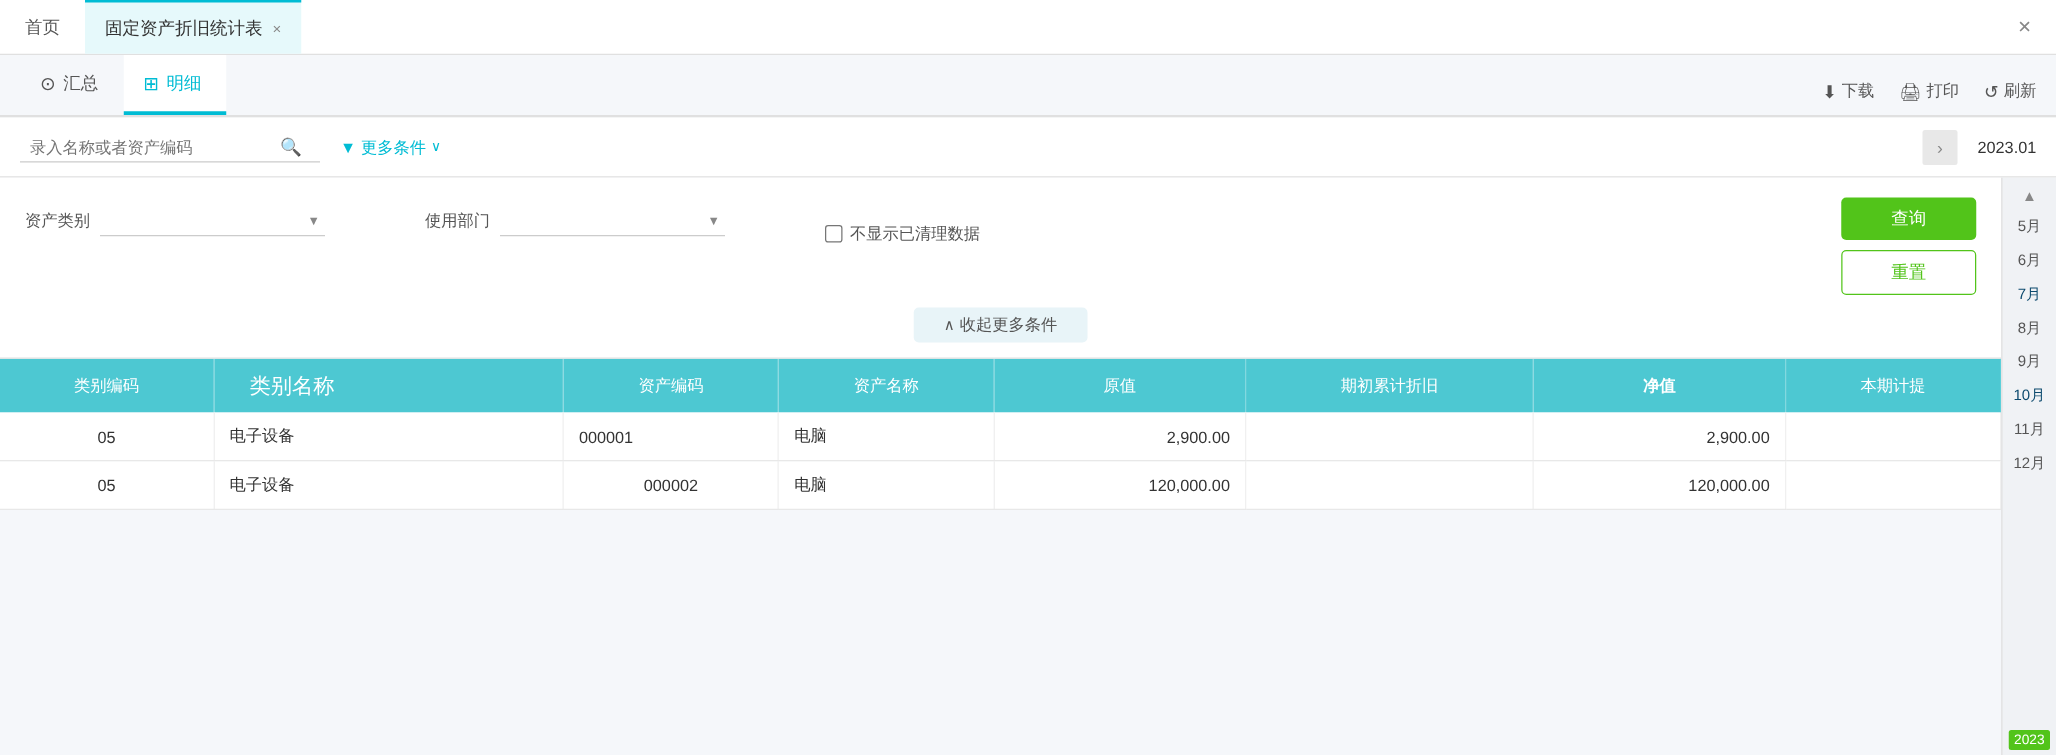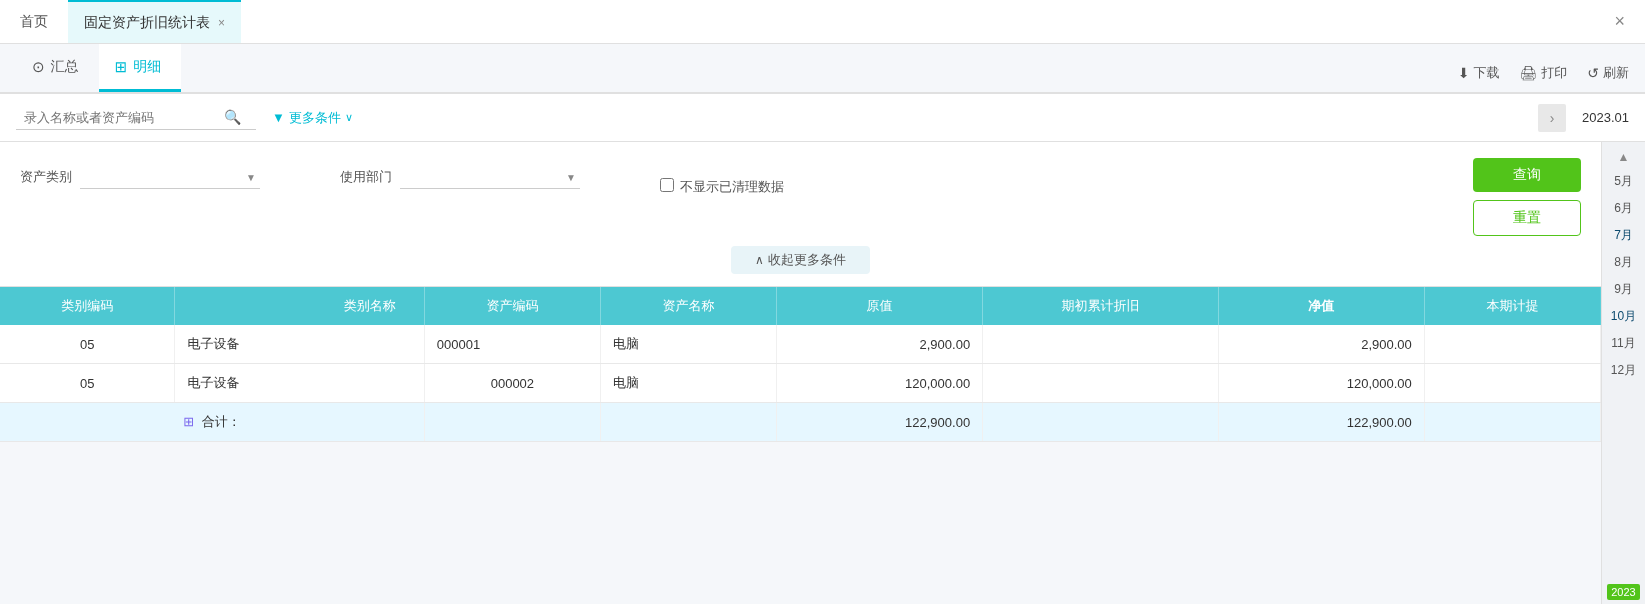--- a/index.html
+++ b/index.html
@@ -89,21 +89,21 @@
             </div>
 
             <div style="display:flex; align-items:center; gap:8px; min-width:280px;">
               <span style="font-size:13px; color:#555; white-space:nowrap;">使用部门</span>
               <div style="position:relative; display:flex; align-items:center;">
                 <select style="min-width:180px; border:none; border-bottom:1px solid #ccc; padding:4px 24px 4px 4px; font-size:13px; background:transparent; outline:none; appearance:none; cursor:pointer;"></select>
                 <span style="position:absolute; right:4px; color:#888; font-size:10px; pointer-events:none;">▼</span>
               </div>
             </div>
 
-            <div style="display:flex; gap:6px;margin-top:20px;">
+            <div style="display:flex; align-items:center; gap:6px;margin-top:20px;">
               <input type="checkbox" style="width: 14px; height: 14px; border: 1px solid rgb(204, 204, 204);">
               <span style="font-size:13px; color:#555;">不显示已清理数据</span>
             </div>
           </div>
         </div>
 
         <div style="display:flex; flex-direction:column; gap:8px; margin-left:32px;">
           <button style="background:#52c41a; color:#fff; border:none; border-radius:4px; padding:8px 36px; font-size:14px; cursor:pointer; min-width:108px;">查询</button>
           <button style="background:#fff; color:#52c41a; border:1px solid #52c41a; border-radius:4px; padding:8px 36px; font-size:14px; cursor:pointer; min-width:108px;">重置</button>
         </div>
@@ -115,21 +115,21 @@
           <span>收起更多条件</span>
         </div>
       </div>
     </div>
 
     <div style="flex:1; overflow:auto;">
       <table style="width:100%; border-collapse:collapse;">
         <thead>
           <tr style="background:#4dc8d2;">
             <th style="color:#fff; font-size:13px; font-weight:normal; padding:10px 12px; text-align:center; border-right:1px solid rgba(255,255,255,0.3); white-space:nowrap;">类别编码</th>
-            <th style="color:#fff; font-size:13px; font-weight:normal; padding:10px 28px; text-align:right; border-right:1px solid rgba(255,255,255,0.3); white-space:nowrap;">类别名称</th>
+            <th style="color:#fff; font-size:17px; font-weight:normal; padding:10px 28px; text-align:left; border-right:1px solid rgba(255,255,255,0.3); white-space:nowrap;">类别名称</th>
             <th style="color:#fff; font-size:13px; font-weight:normal; padding:10px 12px; text-align:center; border-right:1px solid rgba(255,255,255,0.3); white-space:nowrap;">资产编码</th>
             <th style="color:#fff; font-size:13px; font-weight:normal; padding:10px 12px; text-align:center; border-right:1px solid rgba(255,255,255,0.3); white-space:nowrap;">资产名称</th>
             <th style="color:#fff; font-size:13px; font-weight:normal; padding:10px 12px; text-align:center; border-right:1px solid rgba(255,255,255,0.3); white-space:nowrap;">原值</th>
             <th style="color:#fff; font-size:13px; font-weight:normal; padding:10px 12px; text-align:center; border-right:1px solid rgba(255,255,255,0.3); white-space:nowrap;">期初累计折旧</th>
             <th style="color:#fff; font-size:13px; font-weight:bold; padding:10px 12px; text-align:center; border-right:1px solid rgba(255,255,255,0.3); white-space:nowrap;">净值</th>
             <th style="color:#fff; font-size:13px; font-weight:normal; padding:10px 12px; text-align:center; white-space:nowrap;">本期计提</th>
           </tr>
         </thead>
         <tbody>
           <tr style="background:#fff;">
@@ -146,32 +146,20 @@
             <td style="padding:10px 12px; font-size:13px; border-bottom:1px solid #e8e8e8; border-right:1px solid #f0f0f0; text-align:center;">05</td>
             <td style="padding:10px 12px; font-size:13px; border-bottom:1px solid #e8e8e8; border-right:1px solid #f0f0f0;">电子设备</td>
             <td style="padding:10px 12px; font-size:13px; border-bottom:1px solid #e8e8e8; border-right:1px solid #f0f0f0;text-align:center;">000002</td>
             <td style="padding:10px 12px; font-size:13px; border-bottom:1px solid #e8e8e8; border-right:1px solid #f0f0f0;">电脑</td>
             <td style="padding:10px 12px; font-size:13px; border-bottom:1px solid #e8e8e8; border-right:1px solid #f0f0f0; text-align:right;">120,000.00</td>
             <td style="padding:10px 12px; font-size:13px; border-bottom:1px solid #e8e8e8; border-right:1px solid #f0f0f0;"></td>
             <td style="padding:10px 12px; font-size:13px; border-bottom:1px solid #e8e8e8; border-right:1px solid #f0f0f0; text-align:right;">120,000.00</td>
             <td style="padding:10px 12px; font-size:13px; border-bottom:1px solid #e8e8e8;"></td>
           </tr>
 
-          <tr style="background:#e6f7ff;">
-            <td colspan="2" style="padding:10px 12px; font-size:13px; border-bottom:1px solid #e8e8e8; border-right:1px solid #f0f0f0; text-align:center;">
-              <span style="color:#7b68ee; margin-right:4px;">⊞</span>
-              <span>合计：</span>
-            </td>
-            <td style="padding:10px 12px; font-size:13px; border-bottom:1px solid #e8e8e8; border-right:1px solid #f0f0f0;"></td>
-            <td style="padding:10px 12px; font-size:13px; border-bottom:1px solid #e8e8e8; border-right:1px solid #f0f0f0;"></td>
-            <td style="padding:10px 12px; font-size:13px; border-bottom:1px solid #e8e8e8; border-right:1px solid #f0f0f0; text-align:right;">122,900.00</td>
-            <td style="padding:10px 12px; font-size:13px; border-bottom:1px solid #e8e8e8; border-right:1px solid #f0f0f0;"></td>
-            <td style="padding:10px 12px; font-size:13px; border-bottom:1px solid #e8e8e8; border-right:1px solid #f0f0f0; text-align:right;">122,900.00</td>
-            <td style="padding:10px 12px; font-size:13px; border-bottom:1px solid #e8e8e8;"></td>
-          </tr>
         </tbody>
       </table>
     </div>
   </div>
 
   <div style="width:44px; background:#f0f2f5; border-left:1px solid #e0e0e0; display:flex; flex-direction:column; align-items:center; padding-top:4px; overflow:hidden;">
     <div style="font-size:12px; color:#888; cursor:pointer; padding:4px 0; width:100%; text-align:center;">▲</div>
     <div style="font-size:12px; color:#555; padding:5px 0; cursor:pointer; width:100%; text-align:center;">5月</div>
     <div style="font-size:12px; color:#555; padding:5px 0; cursor:pointer; width:100%; text-align:center;">6月</div>
     <div style="font-size:12px; color:#0c4a6e; padding:5px 0; cursor:pointer; width:100%; text-align:center;">7月</div>

